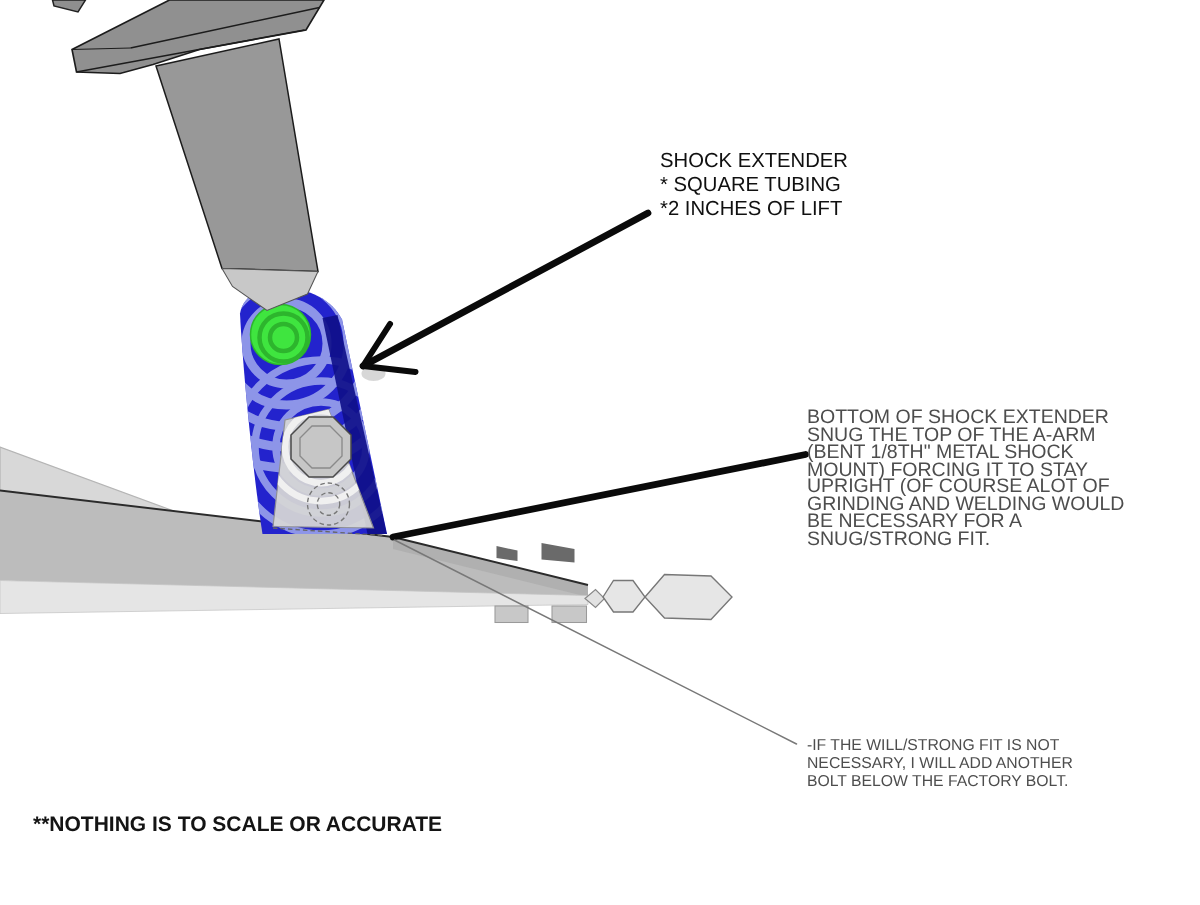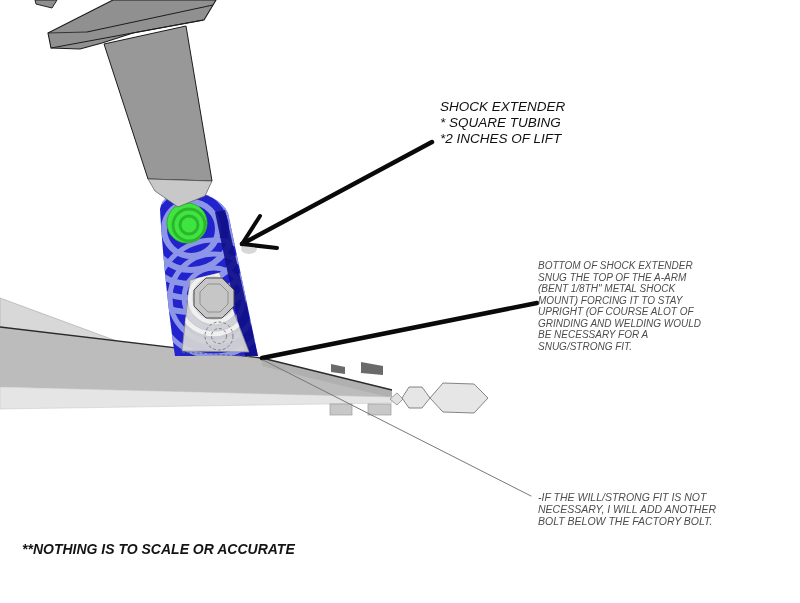--- a/index.html
+++ b/index.html
@@ -1,22 +1,22 @@
 <!DOCTYPE html>
 <html><head>
 <meta charset="utf-8">
 <style>
   html,body{margin:0;padding:0;background:#ffffff;}
   .canvas{position:relative;width:800px;height:603px;background:#ffffff;overflow:hidden;
           font-family:"Liberation Sans",sans-serif;}
   .sketch{position:absolute;left:0;top:0;}
-  .note{position:absolute;white-space:nowrap;font-style:italic;}
+  .note{position:absolute;white-space:nowrap;}
   .note div{white-space:nowrap;}
   .top-note{left:440px;top:99px;font-size:13.5px;line-height:16px;color:#101010;}
-  .mid-note{left:538px;top:260px;font-size:10px;line-height:11.5px;color:#4d4d4d;}
+  .mid-note{left:538px;top:272px;font-size:13px;line-height:11.5px;color:#4d4d4d;}
   .bolt-note{left:538px;top:492px;font-size:10.5px;line-height:11.8px;color:#4d4d4d;}
   .disclaimer{left:22px;top:541px;font-size:14px;font-weight:bold;color:#141414;}
 </style>
 </head>
 <body>
 
 <div class="canvas">
 
   <svg class="sketch" width="800" height="603" viewBox="0 0 800 603">
     <defs>

